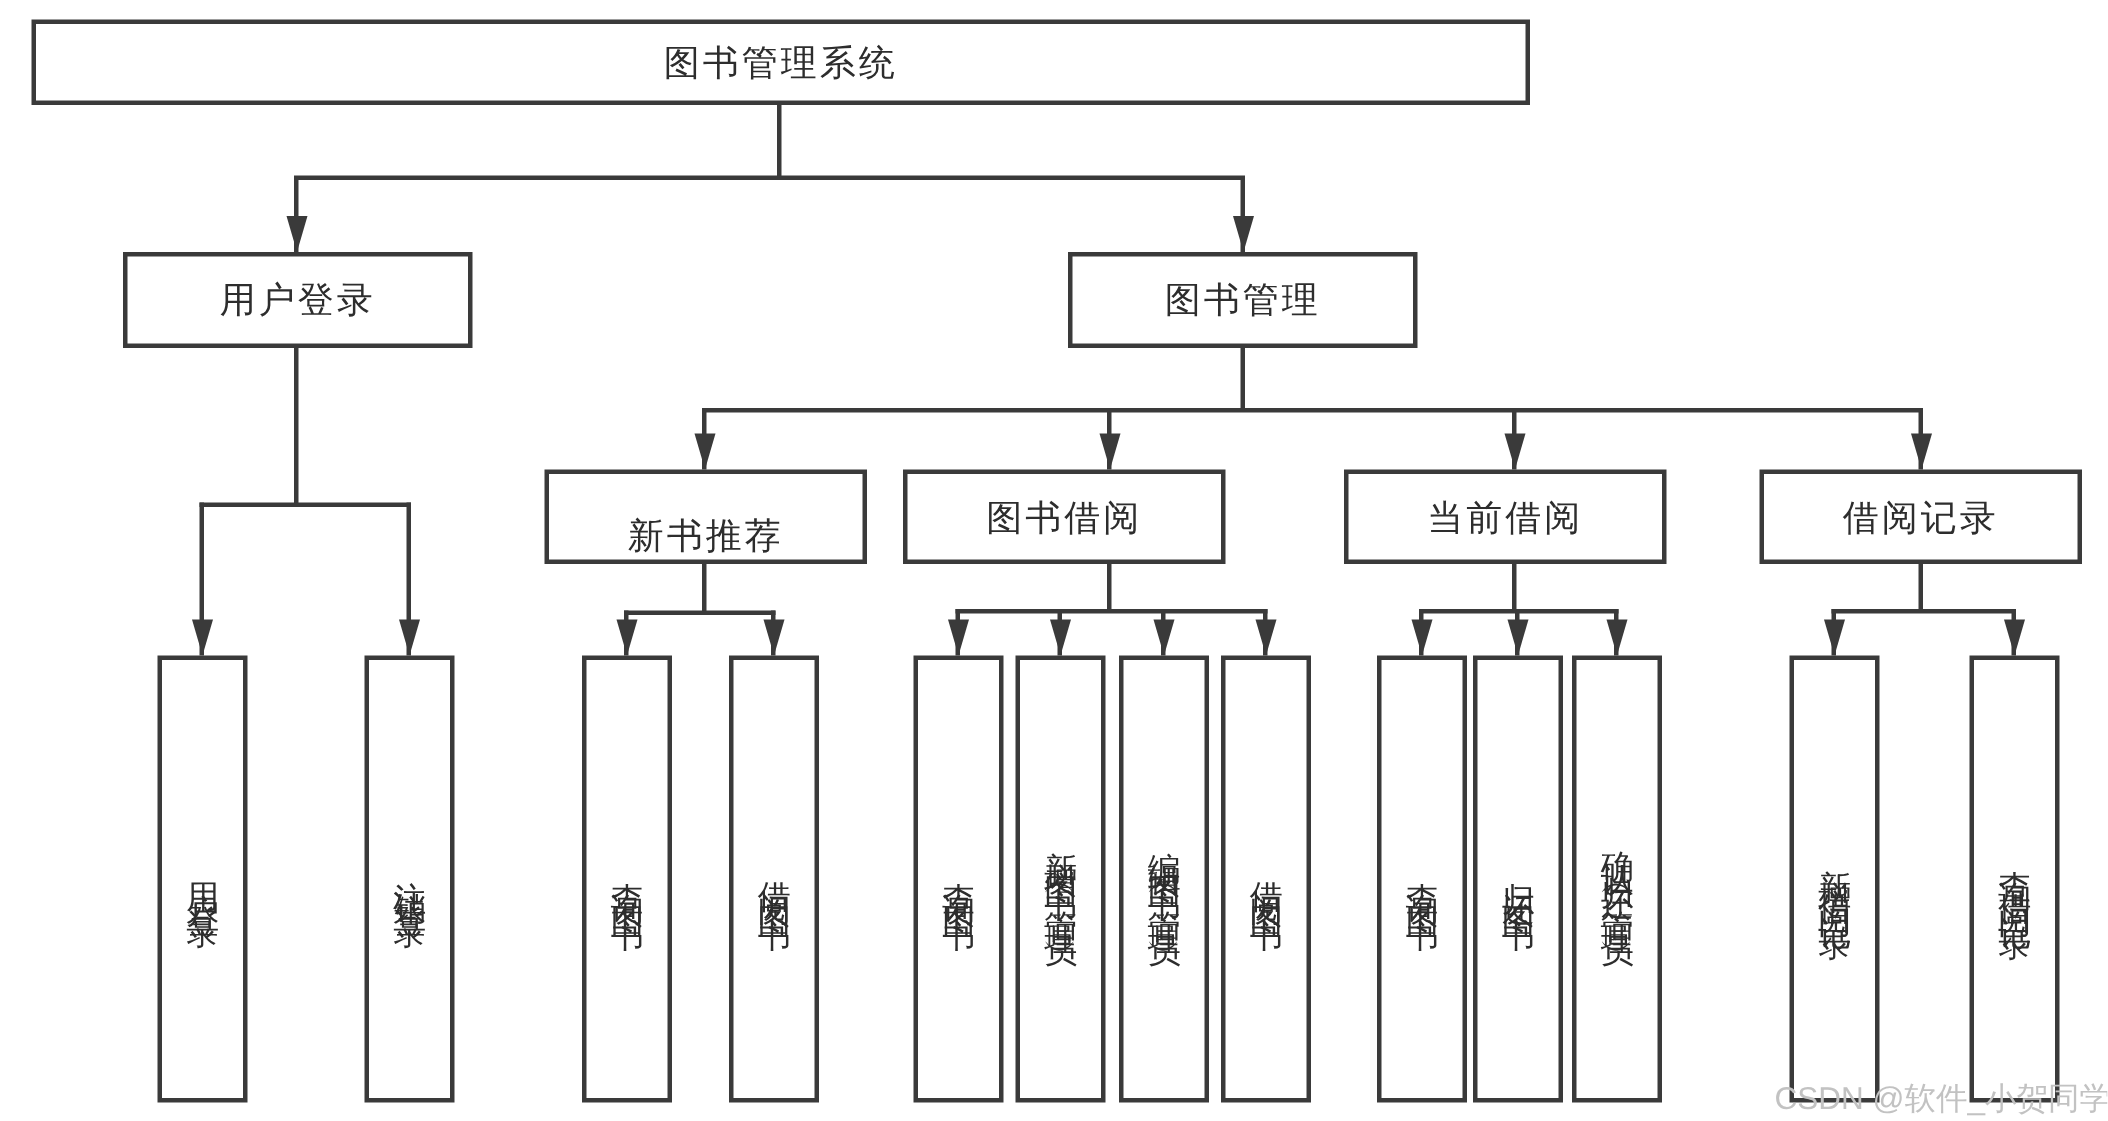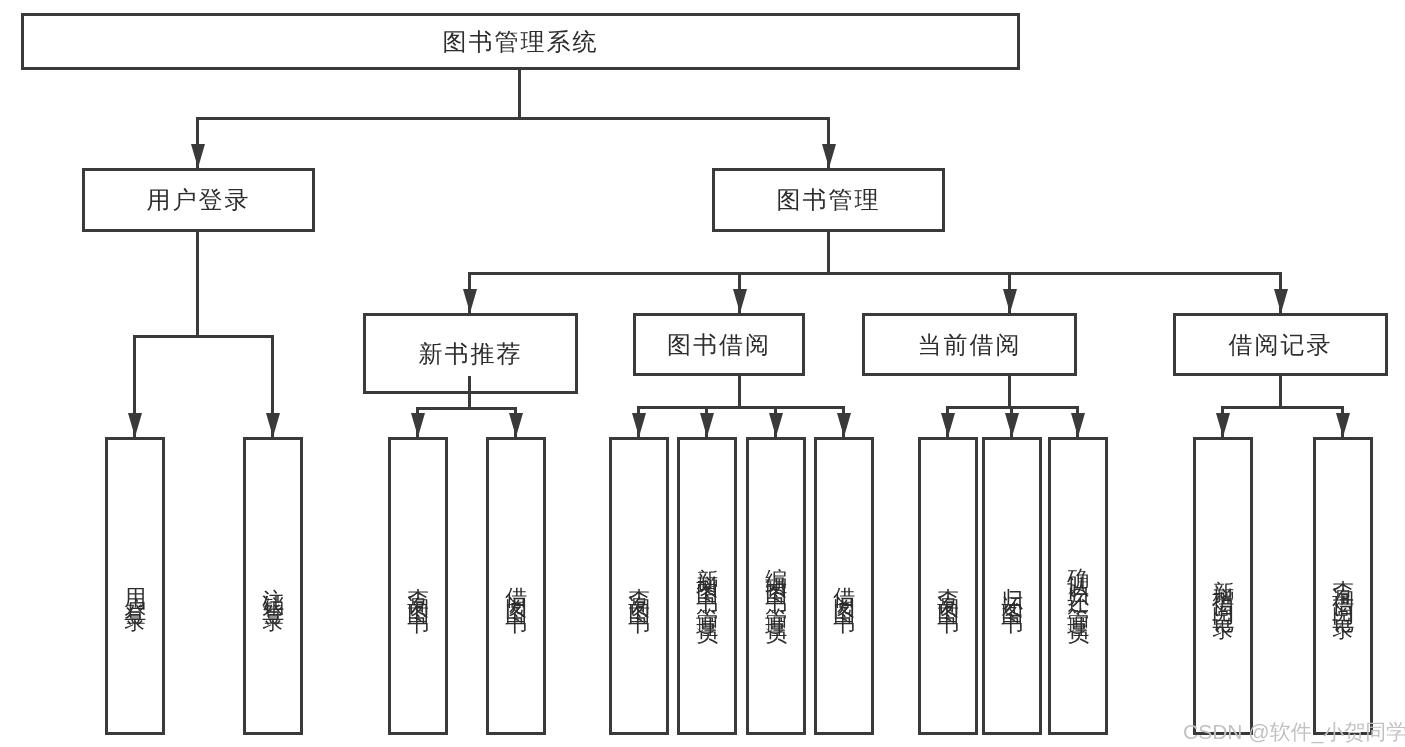--- a/index.html
+++ b/index.html
@@ -59,29 +59,29 @@
   </div>
 
   <div class="box hbox" style="left:82px; top:168px; width:233px; height:64px;">
     <span>用户登录</span>
   </div>
 
   <div class="box hbox" style="left:712px; top:168px; width:233px; height:64px;">
     <span>图书管理</span>
   </div>
 
-  <div class="box hbox" style="left:363px; top:313px; width:215px; height:81px;">
+  <div class="box hbox" style="left:363px; top:313px; width:215px; height:63px;align-items:flex-end;">
     <span>新书推荐</span>
   </div>
 
-  <div class="box hbox" style="left:633px; top:313px; width:172px; height:63px;">
+  <div class="box hbox" style="left:602px; top:313px; width:215px; height:63px;">
     <span>图书借阅</span>
   </div>
 
-  <div class="box hbox" style="left:862px; top:313px; width:215px; height:63px;">
+  <div class="box hbox" style="left:896px; top:313px; width:215px; height:63px;">
     <span>当前借阅</span>
   </div>
 
   <div class="box hbox" style="left:1173px; top:313px; width:215px; height:63px;">
     <span>借阅记录</span>
   </div>
 
   <div class="box vbox" style="left:105px; top:437px; width:60px; height:298px;">
     <span>用户登录</span>
   </div>

